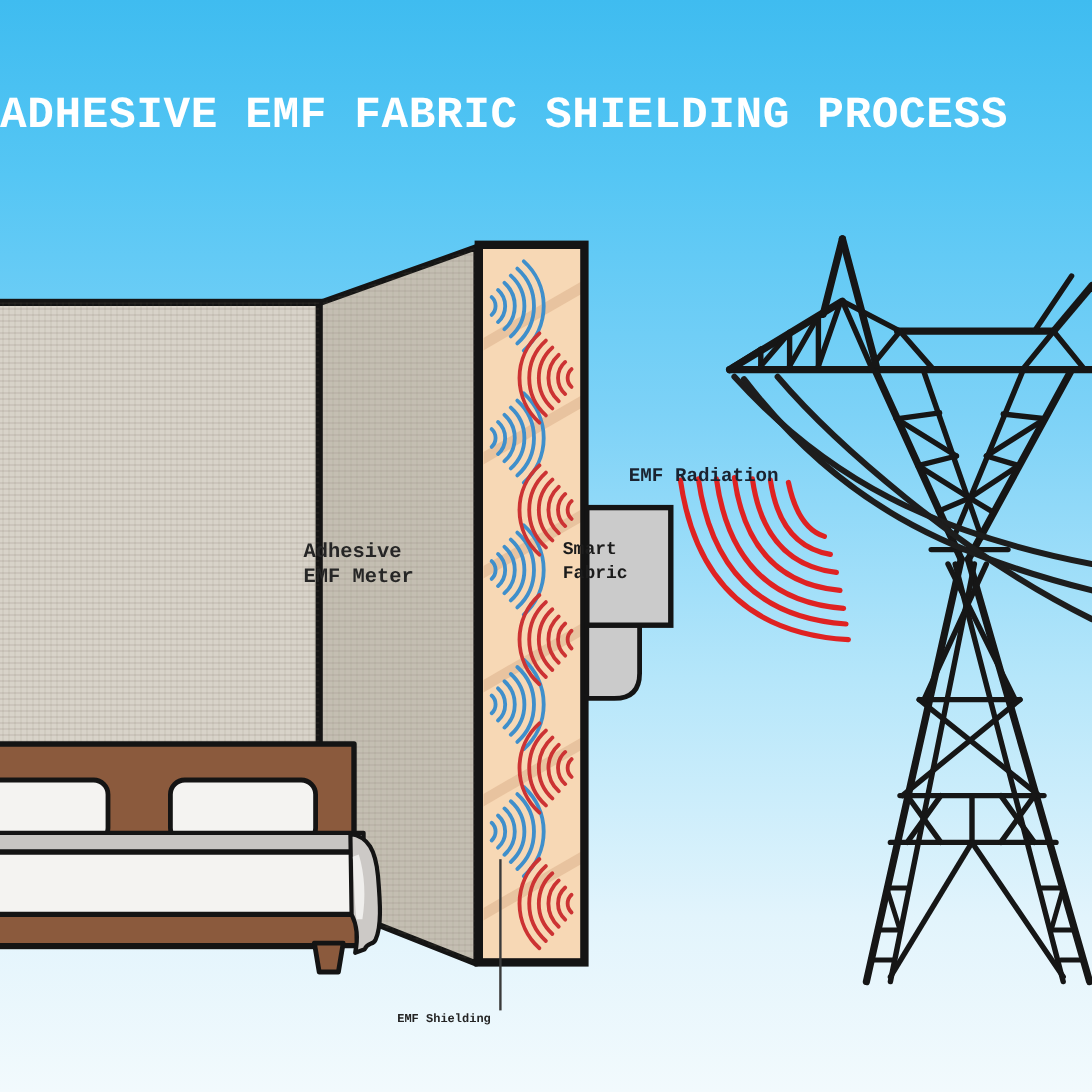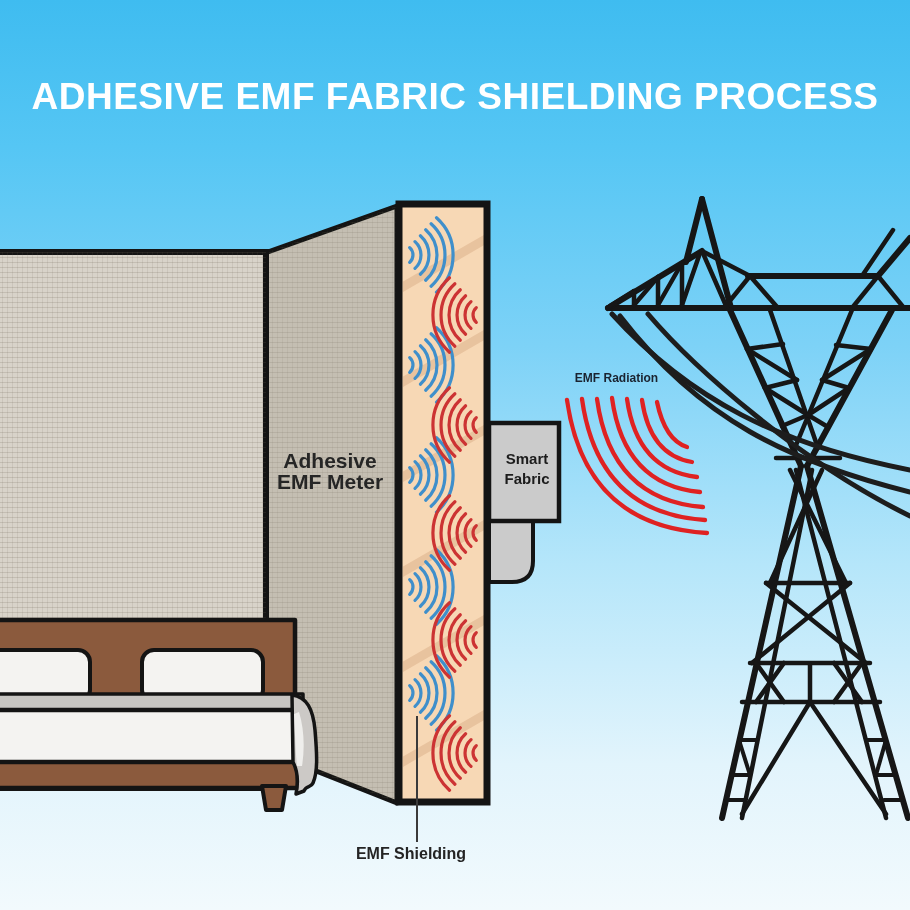--- a/index.html
+++ b/index.html
@@ -2,29 +2,29 @@
 <html><head>
 <meta charset="utf-8">
 <style>
   html,body{margin:0;padding:0;background:#dfeff6;}
   #stage{
     position:relative;width:910px;height:910px;overflow:hidden;
     font-family:"Liberation Sans","DejaVu Sans",sans-serif;
     background:linear-gradient(180deg,#3fbcf0 0%,#55c6f4 16%,#7dd2f7 38%,#b5e6fa 62%,#e2f4fc 84%,#f2fafd 100%);
   }
   #scene{position:absolute;left:0;top:0;}
-  .lbl{position:absolute;color:#222;font-weight:700;text-align:center;}
+  .lbl{position:absolute;color:#222;font-weight:700;font-family:Liberation Mono, monospace;}
   #title{
     left:0;top:76px;width:910px;font-size:37px;letter-spacing:.5px;
     color:#ffffff;font-weight:800;
   }
-  #lbl-fabric{left:253px;top:450px;width:154px;font-size:21px;line-height:21px;color:#262626;font-weight:600;}
-  #lbl-meter{left:492px;top:449px;width:70px;font-size:15px;line-height:20px;color:#1c1c1c;font-weight:600;}
-  #lbl-radiation{left:524px;top:371px;width:185px;font-size:12px;color:#1a2330;}
-  #lbl-shielding{left:321px;top:845px;width:180px;font-size:16px;color:#242424;}
+  #lbl-fabric{left:253px;top:450px;width:154px;font-size:17px;line-height:21px;color:#262626;font-weight:600;}
+  #lbl-meter{left:469px;top:449px;width:70px;font-size:15px;line-height:20px;color:#1c1c1c;font-weight:600;}
+  #lbl-radiation{left:524px;top:388px;width:185px;font-size:16px;color:#1a2330;}
+  #lbl-shielding{left:331px;top:845px;width:180px;font-size:10px;color:#242424;}
 </style>
 </head>
 <body>
 
 <div id="stage">
 
 <svg id="scene" width="910" height="910" viewBox="0 0 910 910">
   <defs>
     <pattern id="linen" width="5" height="5" patternUnits="userSpaceOnUse">
       <path d="M0,2.5 H5" stroke="rgba(110,100,85,0.20)" stroke-width="1"></path>

